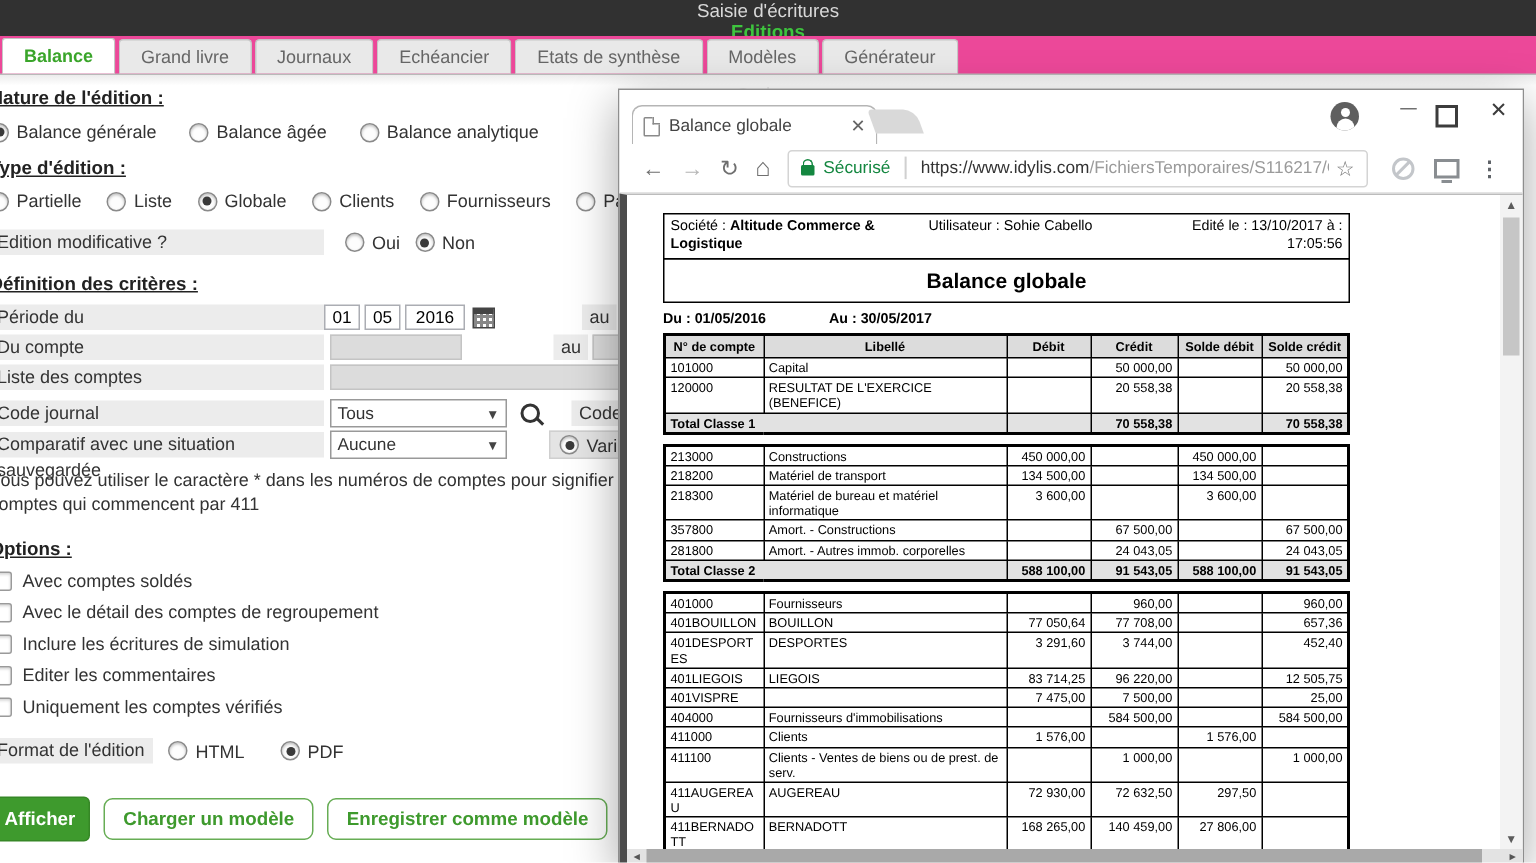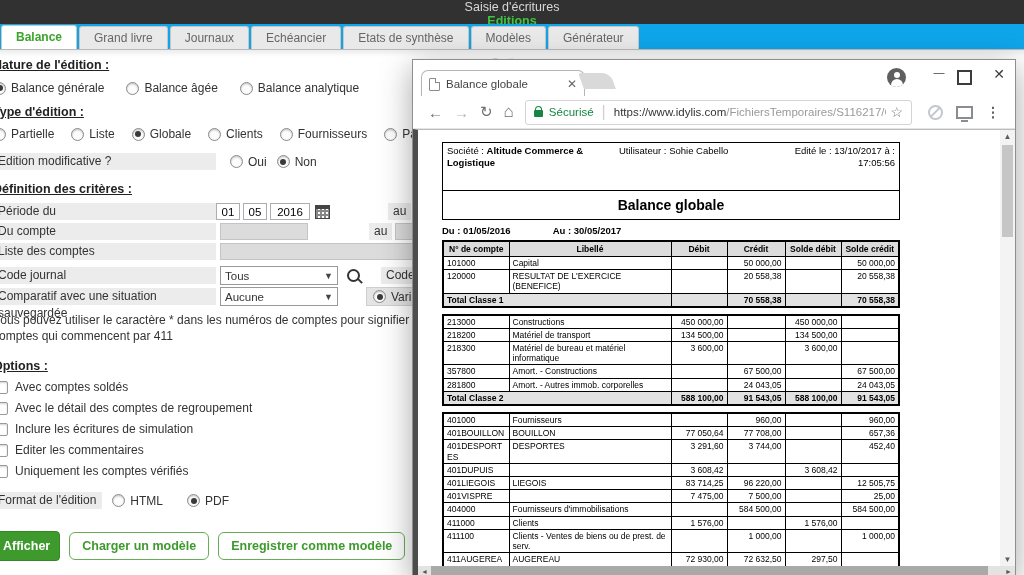--- a/index.html
+++ b/index.html
@@ -3,21 +3,21 @@
 <meta charset="utf-8">
 <style>
   html,body{margin:0;padding:0;}
   body{width:1024px;height:575px;position:relative;overflow:hidden;background:#fff;
        font-family:"Liberation Sans",sans-serif;color:#333;}
   
   .menubar{position:absolute;top:0;left:0;right:0;height:24px;background:#313131;display:flex;align-items:center;flex-direction:column;}
   .mi{color:#d8d8d8;font-size:12.5px;padding:0 13px;cursor:default;white-space:nowrap;}
   .mi.active{color:#3ec43e;font-weight:bold;}
   
-  .tabstrip{position:absolute;top:24px;left:0;right:0;height:25px;background:#0ea5e9;border-bottom:1px solid #b9b9b9;display:flex;align-items:flex-end;padding-left:1px;}
+  .tabstrip{position:absolute;top:24px;left:0;right:0;height:25px;background:#ec4899;border-bottom:1px solid #b9b9b9;display:flex;align-items:flex-end;padding-left:1px;}
   .tab{height:22px;line-height:22px;padding:0 14px;font-size:12px;color:#666;background:#e9e9e9;
        border:1px solid #c6c6c6;border-bottom:none;margin-right:2px;border-radius:3px 3px 0 0;white-space:nowrap;}
   .tab.active{background:#fff;color:#3aa52a;font-weight:bold;height:23px;line-height:23px;}
   .pagetop{position:absolute;top:50px;left:0;right:0;height:7px;background:linear-gradient(#ececec,#ffffff);}
   
   .form{position:absolute;top:51px;left:-7px;width:478px;font-size:12px;}
   .sect{font-weight:bold;text-decoration:underline;color:#222;font-size:12.5px;margin:7px 0 7px;}
   .optrow{display:flex;align-items:center;margin:9px 0 10px;}
   .opt{display:flex;align-items:center;margin-right:22px;white-space:nowrap;}
   .radio{width:11px;height:11px;border:1px solid #8a8a8a;border-radius:50%;background:#fdfdfd;margin-right:5px;
@@ -98,21 +98,21 @@
   .vsb .arr{position:absolute;left:0;width:15px;text-align:center;font-size:8px;color:#5c5c5c;}
   .arr-up{top:2px;} .arr-up::before{content:"▲";}
   .arr-dn{bottom:2px;} .arr-dn::before{content:"▼";}
   .vthumb{position:absolute;left:2px;right:2px;top:15px;height:92px;background:#c6c6c6;}
   .hsb{position:absolute;left:0;right:0;bottom:0;height:10px;background:#e3e3e3;display:flex;align-items:center;}
   .hsb .harr{font-size:7px;color:#555;padding:0 3px;flex:none;}
   .harr-l::before{content:"◄";} .harr-r::before{content:"►";}
   .hthumb{flex:1;height:10px;background:#a9a9a9;margin-right:14px;}
   .pdf{position:absolute;left:24px;top:12px;width:458px;color:#000;}
   .editedwith{font-size:8px;text-align:right;margin-bottom:1px;}
-  .infobox{border:1px solid #000;display:flex;font-size:9.5px;padding:2px 4px 21px;line-height:1.25;}
+  .infobox{border:1px solid #000;display:flex;font-size:9.5px;padding:2px 4px 3px;line-height:1.25;}
   .ic1{width:172px;flex:none;} .ic2{width:158px;flex:none;} .ic3{flex:1;text-align:right;}
   .bold{font-weight:bold;}
   .titlebox{border:1px solid #000;margin-top:-1px;text-align:center;font-weight:bold;font-size:14px;padding:6px 0;}
   .duau{font-size:9.5px;margin:5px 0 4px;}
   .duau span{margin-right:42px;font-weight:bold;}
   table.blk{width:100%;border-collapse:collapse;border:2px solid #000;table-layout:fixed;margin-bottom:6px;}
   .blk th,.blk td{border:1px solid #000;font-size:8.5px;padding:1px 3px;overflow:hidden;line-height:1.2;vertical-align:top;}
   .blk th{background:#dcdcdc;text-align:center;font-weight:bold;padding:2px 3px;}
   .blk td.num{text-align:right;}
   .blk td.c0{word-break:break-all;}
@@ -469,28 +469,20 @@
             </tr>
             <tr>
               <td class="c0">401DESPORTES</td>
               <td class="c1">DESPORTES</td>
               <td class="c2 num">3 291,60</td>
               <td class="c3 num">3 744,00</td>
               <td class="c4 num"></td>
               <td class="c5 num">452,40</td>
             </tr>
             <tr>
-              <td class="c0">401DUPUIS</td>
-              <td class="c1"></td>
-              <td class="c2 num">3 608,42</td>
-              <td class="c3 num"></td>
-              <td class="c4 num">3 608,42</td>
-              <td class="c5 num"></td>
-            </tr>
-            <tr>
               <td class="c0">401LIEGOIS</td>
               <td class="c1">LIEGOIS</td>
               <td class="c2 num">83 714,25</td>
               <td class="c3 num">96 220,00</td>
               <td class="c4 num"></td>
               <td class="c5 num">12 505,75</td>
             </tr>
             <tr>
               <td class="c0">401VISPRE</td>
               <td class="c1"></td>

